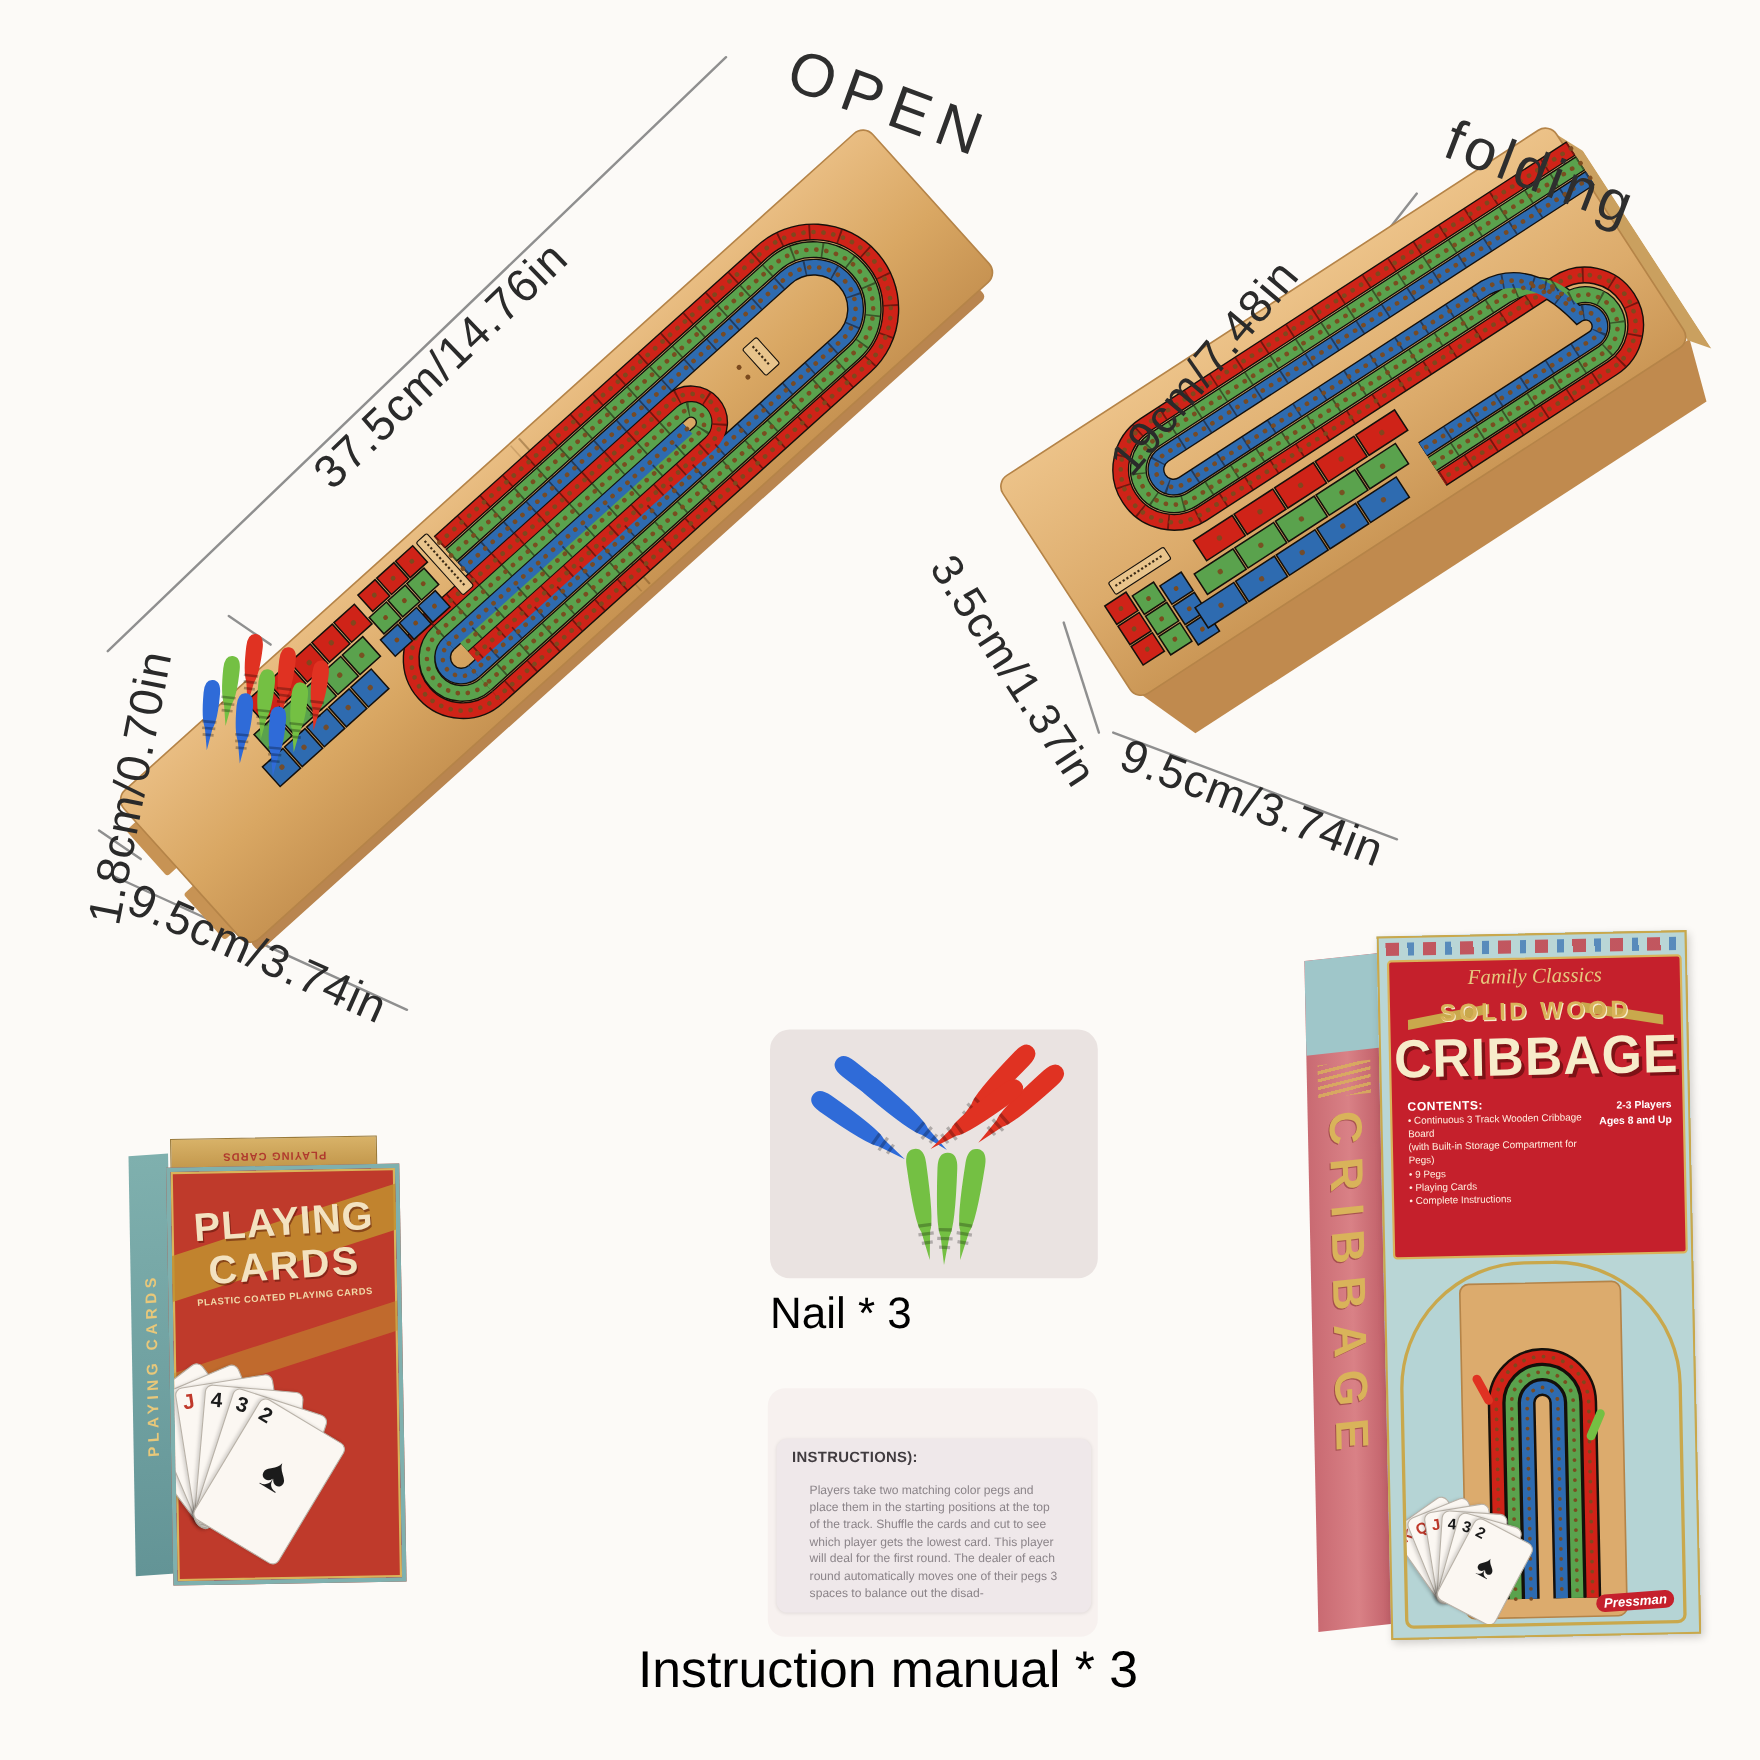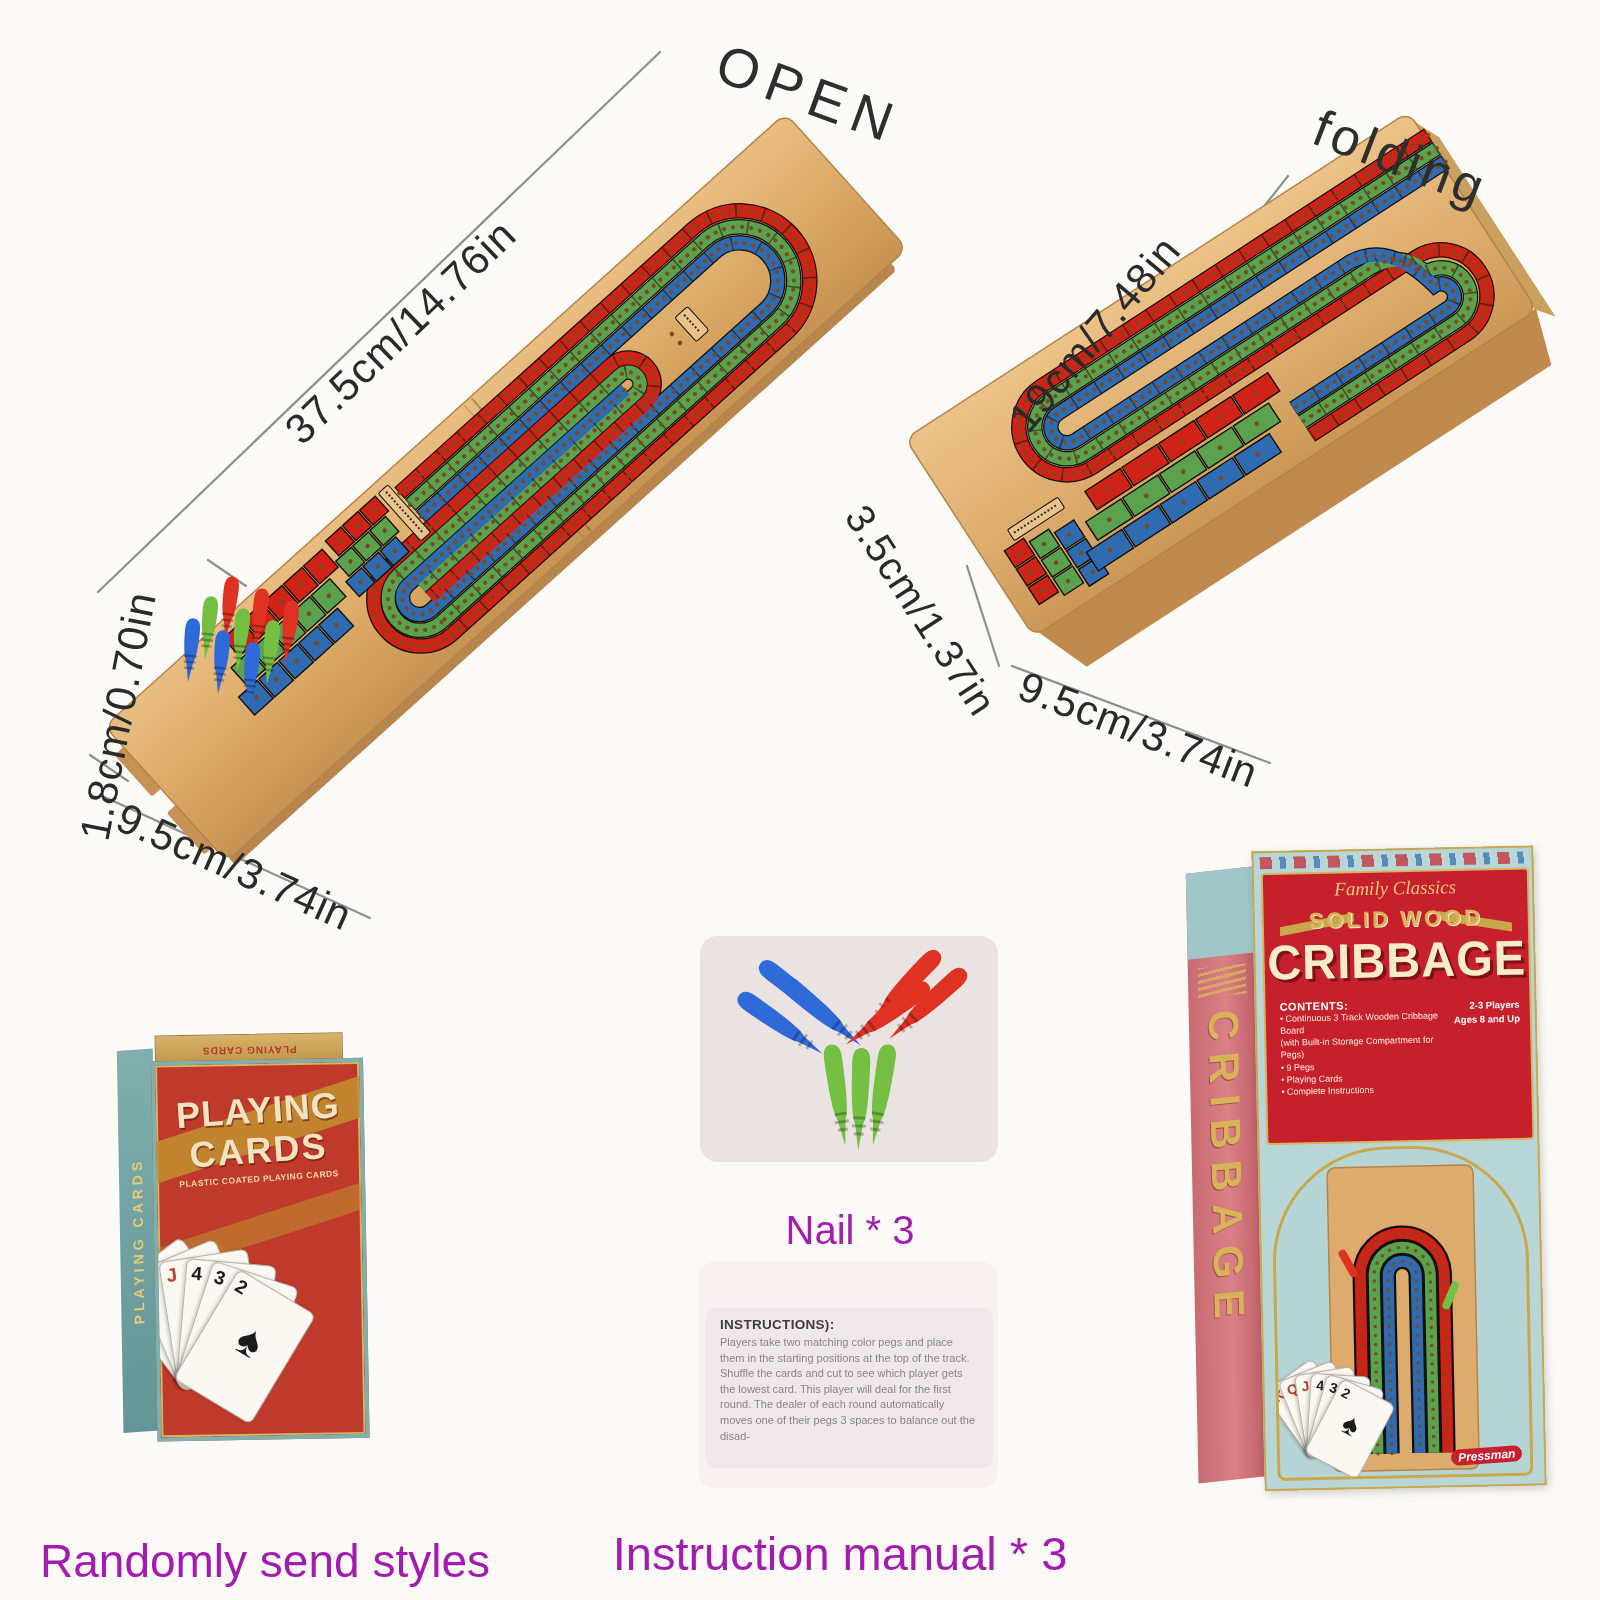--- a/index.html
+++ b/index.html
@@ -16,22 +16,22 @@
   .lane-b{fill:none;stroke:#2e6bb0;stroke-width:13;}
   .lane-div{fill:none;stroke:rgba(25,12,5,.5);stroke-width:13;stroke-dasharray:1.6 26;}
   .lane-dot{fill:none;stroke:#7b4a1e;stroke-width:4.2;stroke-dasharray:.1 9;stroke-linecap:round;opacity:.95;}
   .cellk{stroke:#15100b;stroke-width:1.4;}
   
   .pegbox{position:absolute;left:700px;top:936px;width:298px;height:226px;background:#eae3e1;border-radius:18px;}
   .insbg{position:absolute;left:698px;top:1262px;width:300px;height:226px;background:#f7f1ef;border-radius:16px;}
   .inscard{position:absolute;left:706px;top:1308px;width:258px;height:140px;background:#efe8ea;border-radius:10px;
            padding:9px 14px;box-shadow:0 1px 3px rgba(0,0,0,.08);}
   .inscard h4{margin:0 0 3px 0;font-size:13.5px;color:#413c40;letter-spacing:.3px;}
-  .inscard p{margin:0;font-size:11px;line-height:1.42;color:#8b8489;}
-  .caption{position:absolute;text-align:center;color:#a21caf;margin-top:36px;}
+  .inscard p{margin:16px;font-size:11px;line-height:1.42;color:#8b8489;}
+  .caption{position:absolute;color:#000000;}
   
   .cardsbox{position:absolute;left:116px;top:1032px;width:248px;height:402px;transform:rotate(-1deg);}
   .cb-flap{position:absolute;left:42px;top:2px;width:186px;height:30px;background:linear-gradient(#d8b268,#c09448);
            border:1px solid #9a7a3a;display:flex;align-items:center;justify-content:center;}
   .cb-flap span{font-size:10px;font-weight:bold;color:#b03a2e;transform:rotate(180deg);letter-spacing:1px;}
   .cb-side{position:absolute;left:4px;top:16px;width:36px;height:382px;background:linear-gradient(#7fb0ae,#639496);
            transform:skewY(-3deg);display:flex;align-items:center;justify-content:center;}
   .cb-side span{writing-mode:vertical-rl;transform:rotate(180deg);font-size:14px;font-weight:bold;
                 color:#e8c87a;letter-spacing:4px;}
   .cb-front{position:absolute;left:38px;top:28px;width:204px;height:372px;background:#bf3a2b;
@@ -412,21 +412,20 @@
         <div class="fcard" style="left:10px;top:66px;width:88px;height:126px;transform-origin:15% 92%;transform:rotate(19px);transform:rotate(19deg);">
           <span class="rk blk-rk" style="font-size:19px;">3</span>
         </div>
         <div class="fcard" style="left:10px;top:66px;width:88px;height:126px;transform-origin:15% 92%;transform:rotate(32deg);">
           <span class="rk blk-rk" style="font-size:19px;">2</span>
           <span class="sp" style="font-size:44px;left:34px;top:30px;">♠</span>
         </div>
       </div>
     </div>
   </div>
-  <div class="caption" style="left:30px;top:1498px;width:470px;font-size:46px;">Randomly send styles</div>
 
   <div class="insbg"></div>
   <div class="inscard">
     <h4>INSTRUCTIONS):</h4>
     <p>Players take two matching color pegs and place them in the starting positions at the top of the track. Shuffle the cards and cut to see which player gets the lowest card. This player will deal for the first round. The dealer of each round automatically moves one of their pegs 3 spaces to balance out the disad-</p>
   </div>
   <div class="caption" style="left:580px;top:1490px;width:520px;font-size:47px;">Instruction manual * 3</div>
 
   <div class="rbox">
     <div class="rb-side">

